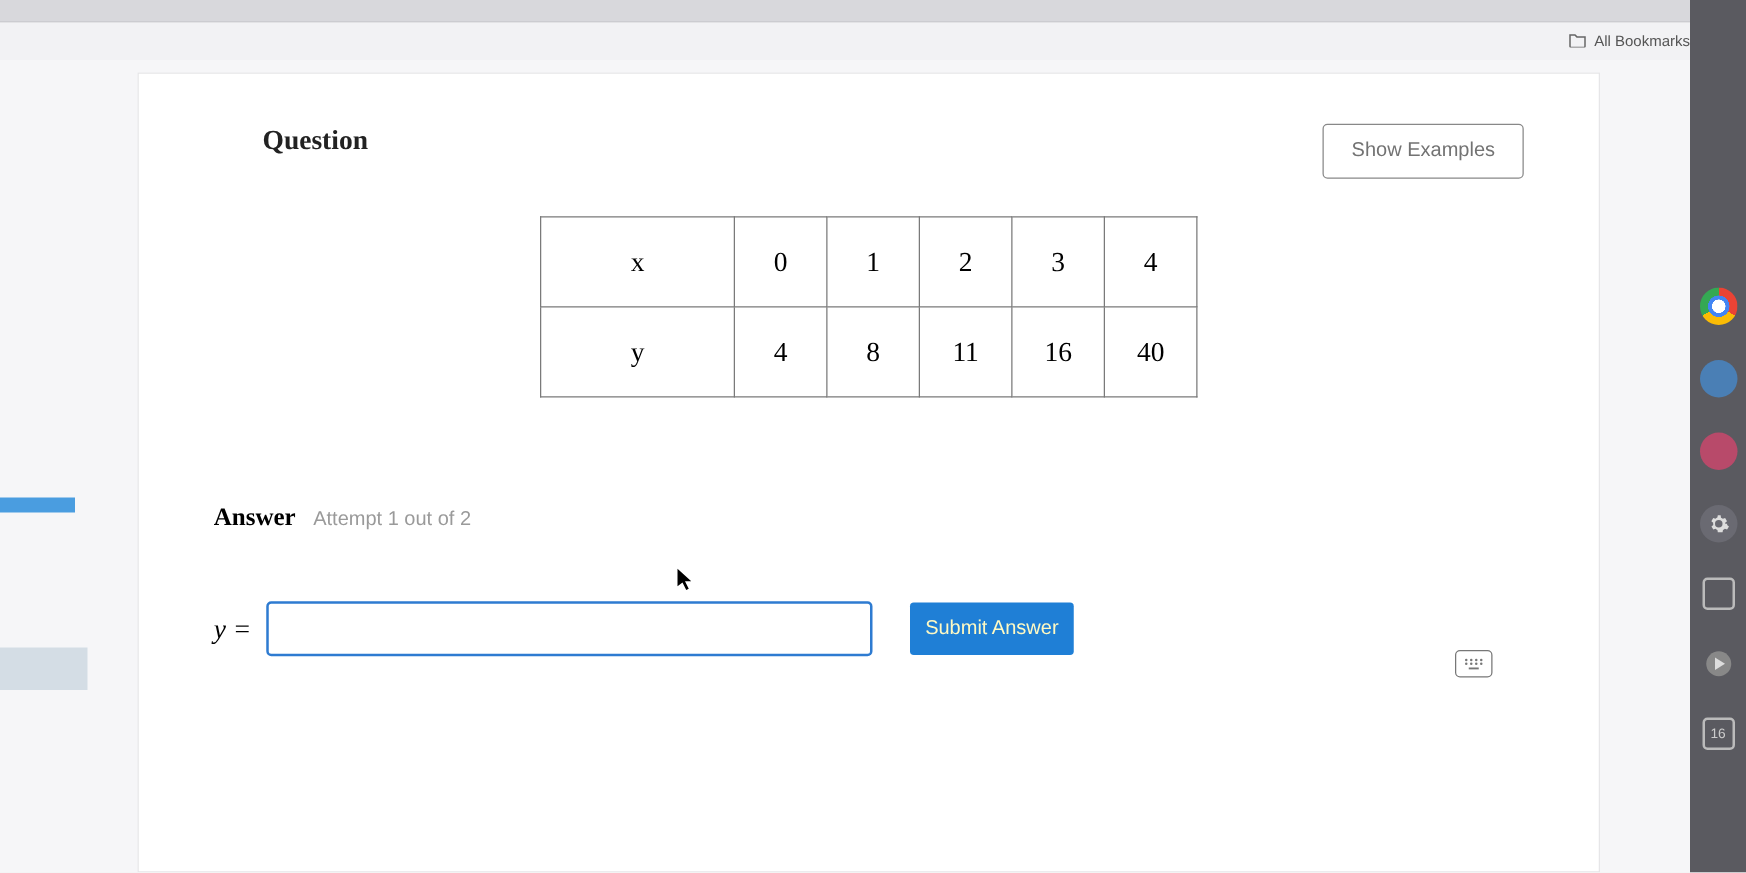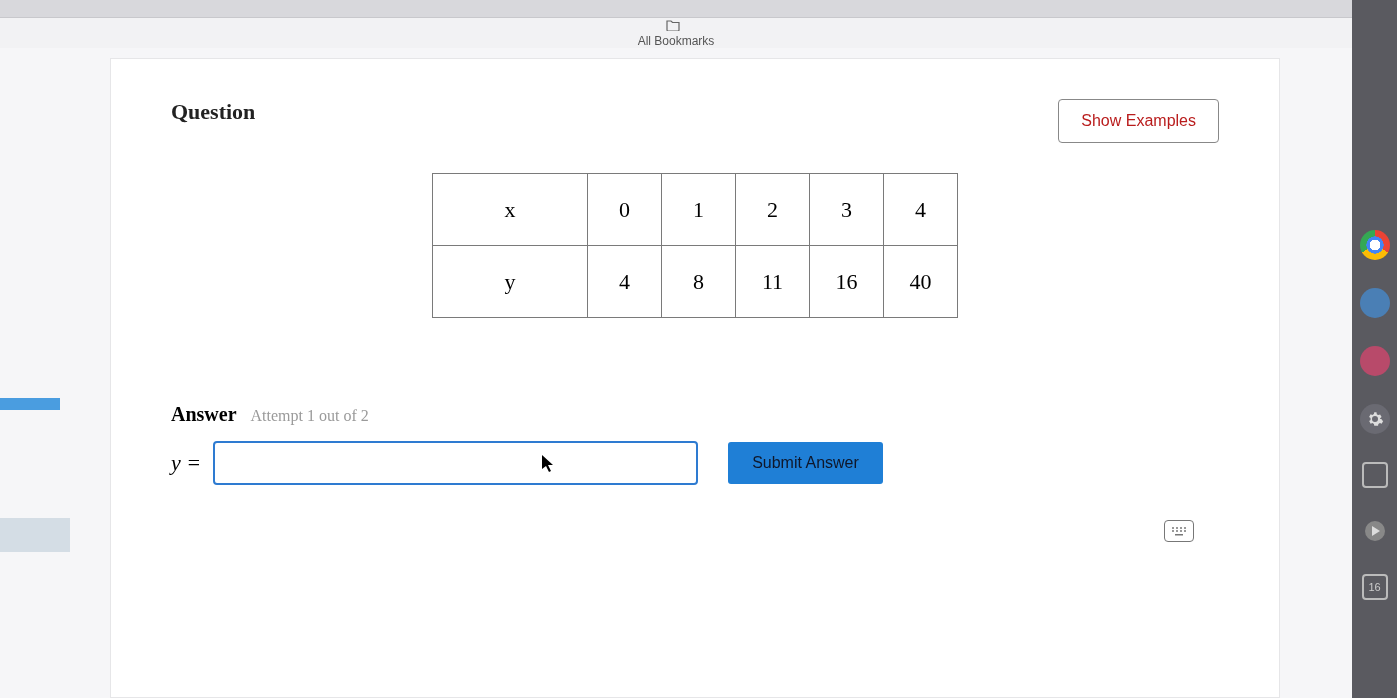--- a/index.html
+++ b/index.html
@@ -22,21 +22,20 @@
     position: absolute;
     top: 18px; left: 0; right: 45px;
     height: 30px;
     background: #f2f2f4;
     display: flex;
     justify-content: flex-end;
     align-items: center;
     font-family: Arial, sans-serif;
     font-size: 12px;
     color: #555;
-    flex-direction: column;
   }
   .bookmarks-bar .folder-icon { margin-right: 6px; }
   .content-outer {
     position: absolute;
     top: 48px; left: 0; right: 45px; bottom: 0;
     background: #f6f6f8;
   }
   .sheet {
     position: absolute;
     top: 10px;
@@ -45,35 +44,36 @@
     bottom: 0;
     background: #ffffff;
     border: 1px solid #e6e6e8;
     padding: 40px 60px 20px 60px;
   }
   .question-row {
     display: flex;
     justify-content: space-between;
     align-items: flex-start;
     margin-bottom: 30px;
+    margin-left: 39px;
   }
   .question-label {
     font-weight: bold;
     font-size: 22px;
     color: #222;
   }
   .show-examples-btn {
     font-family: Arial, sans-serif;
     font-size: 16px;
     background: #fff;
     border: 1px solid #888;
     padding: 12px 22px;
     border-radius: 4px;
     cursor: pointer;
-    color: #b91c1c;
+    color: #737373;
   }
   .prompt {
     font-size: 24px;
     color: #222;
     line-height: 1.4;
     margin-bottom: 55px;
     max-width: 940px;
   }
   .table-wrap {
     display: flex;
@@ -96,30 +96,30 @@
   }
   table.func td.valcell {
     width: 74px;
     height: 72px;
     font-family: Georgia, serif;
   }
   .answer-row {
     display: flex;
     align-items: baseline;
     gap: 14px;
-    margin-bottom: 15px;
+    margin-bottom: 55px;
   }
   .answer-label {
     font-weight: bold;
     font-size: 20px;
   }
   .attempt {
     font-size: 16px;
     color: #9a9a9a;
-    font-family: Liberation Serif, serif;
+    font-family: Liberation Sans, sans-serif;
   }
   .input-row {
     display: flex;
     align-items: center;
     gap: 12px;
   }
   .y-equals {
     font-style: italic;
     font-size: 22px;
     font-family: Georgia, serif;
@@ -128,25 +128,25 @@
     width: 485px;
     height: 44px;
     border: 2px solid #2e7bd1;
     border-radius: 4px;
     font-size: 18px;
     padding: 4px 8px;
     outline: none;
   }
   .submit-btn {
     background: #1f7fd6;
-    color: #0f172a;
+    color: #fef9c3;
     font-family: Arial, sans-serif;
     font-size: 16px;
     border: none;
-    padding: 12px 24px;
+    padding: 12px 12px;
     border-radius: 3px;
     cursor: pointer;
     margin-left: 18px;
   }
   .keypad-icon {
     position: absolute;
     right: 85px;
     bottom: 155px;
     width: 30px;
     height: 22px;

